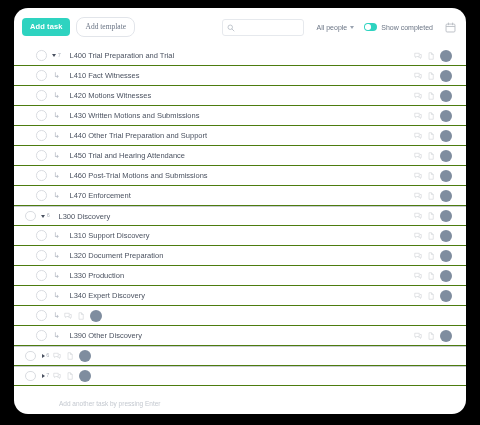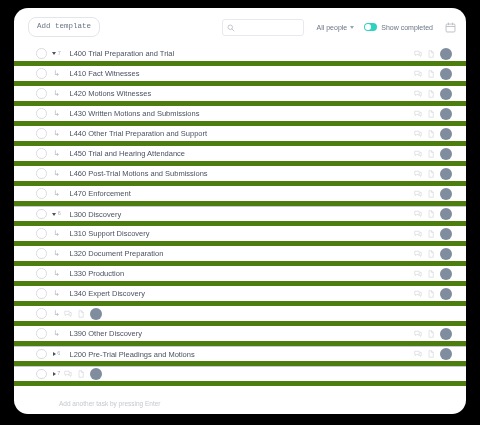--- a/index.html
+++ b/index.html
@@ -51,21 +51,21 @@
     line-height: 1;
     cursor: pointer;
     letter-spacing: .1px;
   }
   .btn-secondary {
     background: #ffffff;
     color: #6b7585;
     border: 1px solid #e2e5ea;
     border-radius: 8px;
     font-size: 7.5px;
-    font-family: Liberation Mono, monospace;
+    font-family: Liberation Serif, serif;
     padding: 5px 8px;
     line-height: 1;
     margin-left: 6px;
     cursor: pointer;
   }
   .toolbar-spacer { flex: 1 1 auto; }
 
   .search-box {
     position: relative;
     width: 82px;
@@ -151,24 +151,24 @@
     flex: 1 1 auto;
     overflow: hidden;
     position: relative;
   }
   .task-row {
     display: flex;
     align-items: center;
     height: 20px;
     padding: 0 10px 0 22px;
     box-sizing: border-box;
-    border-bottom: 5px solid #4d7c0f;
+    border-bottom: 1px solid #4d7c0f;
     position: relative;
   }
-  .task-row.group-start { border-top: 1px solid #c9ccd2; }
+  .task-row.group-start { border-top: 1px solid #c9ccd2; padding-left: 11px; }
   .checkbox {
     width: 8.5px; height: 8.5px;
     border: 1px solid #d9dce1;
     border-radius: 50%;
     flex: 0 0 auto;
     background: #ffffff;
     cursor: pointer;
   }
   .twisty {
     width: 14px;
@@ -248,20 +248,21 @@
     color: #c3c8cf;
   }
 </style>
 </head>
 <body>
 
 <div id="app-root">
   <div id="task-card">
 
     <div class="toolbar">
+      <button class="btn-primary">Add task</button>
       <button class="btn-secondary">Add template</button>
 
       <div class="toolbar-spacer"></div>
 
       <div class="search-box">
         <svg class="mag" viewBox="0 0 16 16">
           <circle cx="6.5" cy="6.5" r="4.5" fill="none" stroke="#b4bac3" stroke-width="1.6"></circle>
           <line x1="10" y1="10" x2="14" y2="14" stroke="#b4bac3" stroke-width="1.6" stroke-linecap="round"></line>
         </svg>
         <input class="search-input" type="text" value="" placeholder="" style="">
@@ -532,21 +533,20 @@
             </svg>
             <div class="avatar" style="background: rgb(127, 141, 159);"></div>
           </div>
         </div>
         <div class="task-row group-start">
           <div class="checkbox"></div>
           <div class="twisty">
             <span class="tri-right"></span>
             <span class="child-count">6</span>
           </div>
-          <div class="task-label">L200 Pre-Trial Pleadings and Motions</div>
           <div class="row-actions">
             <svg class="mini-icon" viewBox="0 0 16 16">
               <path d="M1.5 2.5h9v6.5h-5l-2.5 2.2V9h-1.5z" fill="none" stroke="#7d8590" stroke-width="1.3"></path>
               <path d="M12 5h2.5v6h-1.5v2l-2-2h-2" fill="none" stroke="#7d8590" stroke-width="1.3"></path>
             </svg>
             <svg class="mini-icon" viewBox="0 0 16 16">
               <path d="M4 1.5h5l3.5 3.5v9.5h-8.5z" fill="none" stroke="#7d8590" stroke-width="1.3"></path>
               <path d="M9 1.5V5h3.5" fill="none" stroke="#7d8590" stroke-width="1.3"></path>
             </svg>
             <div class="avatar" style="background: rgb(127, 141, 159);"></div>

